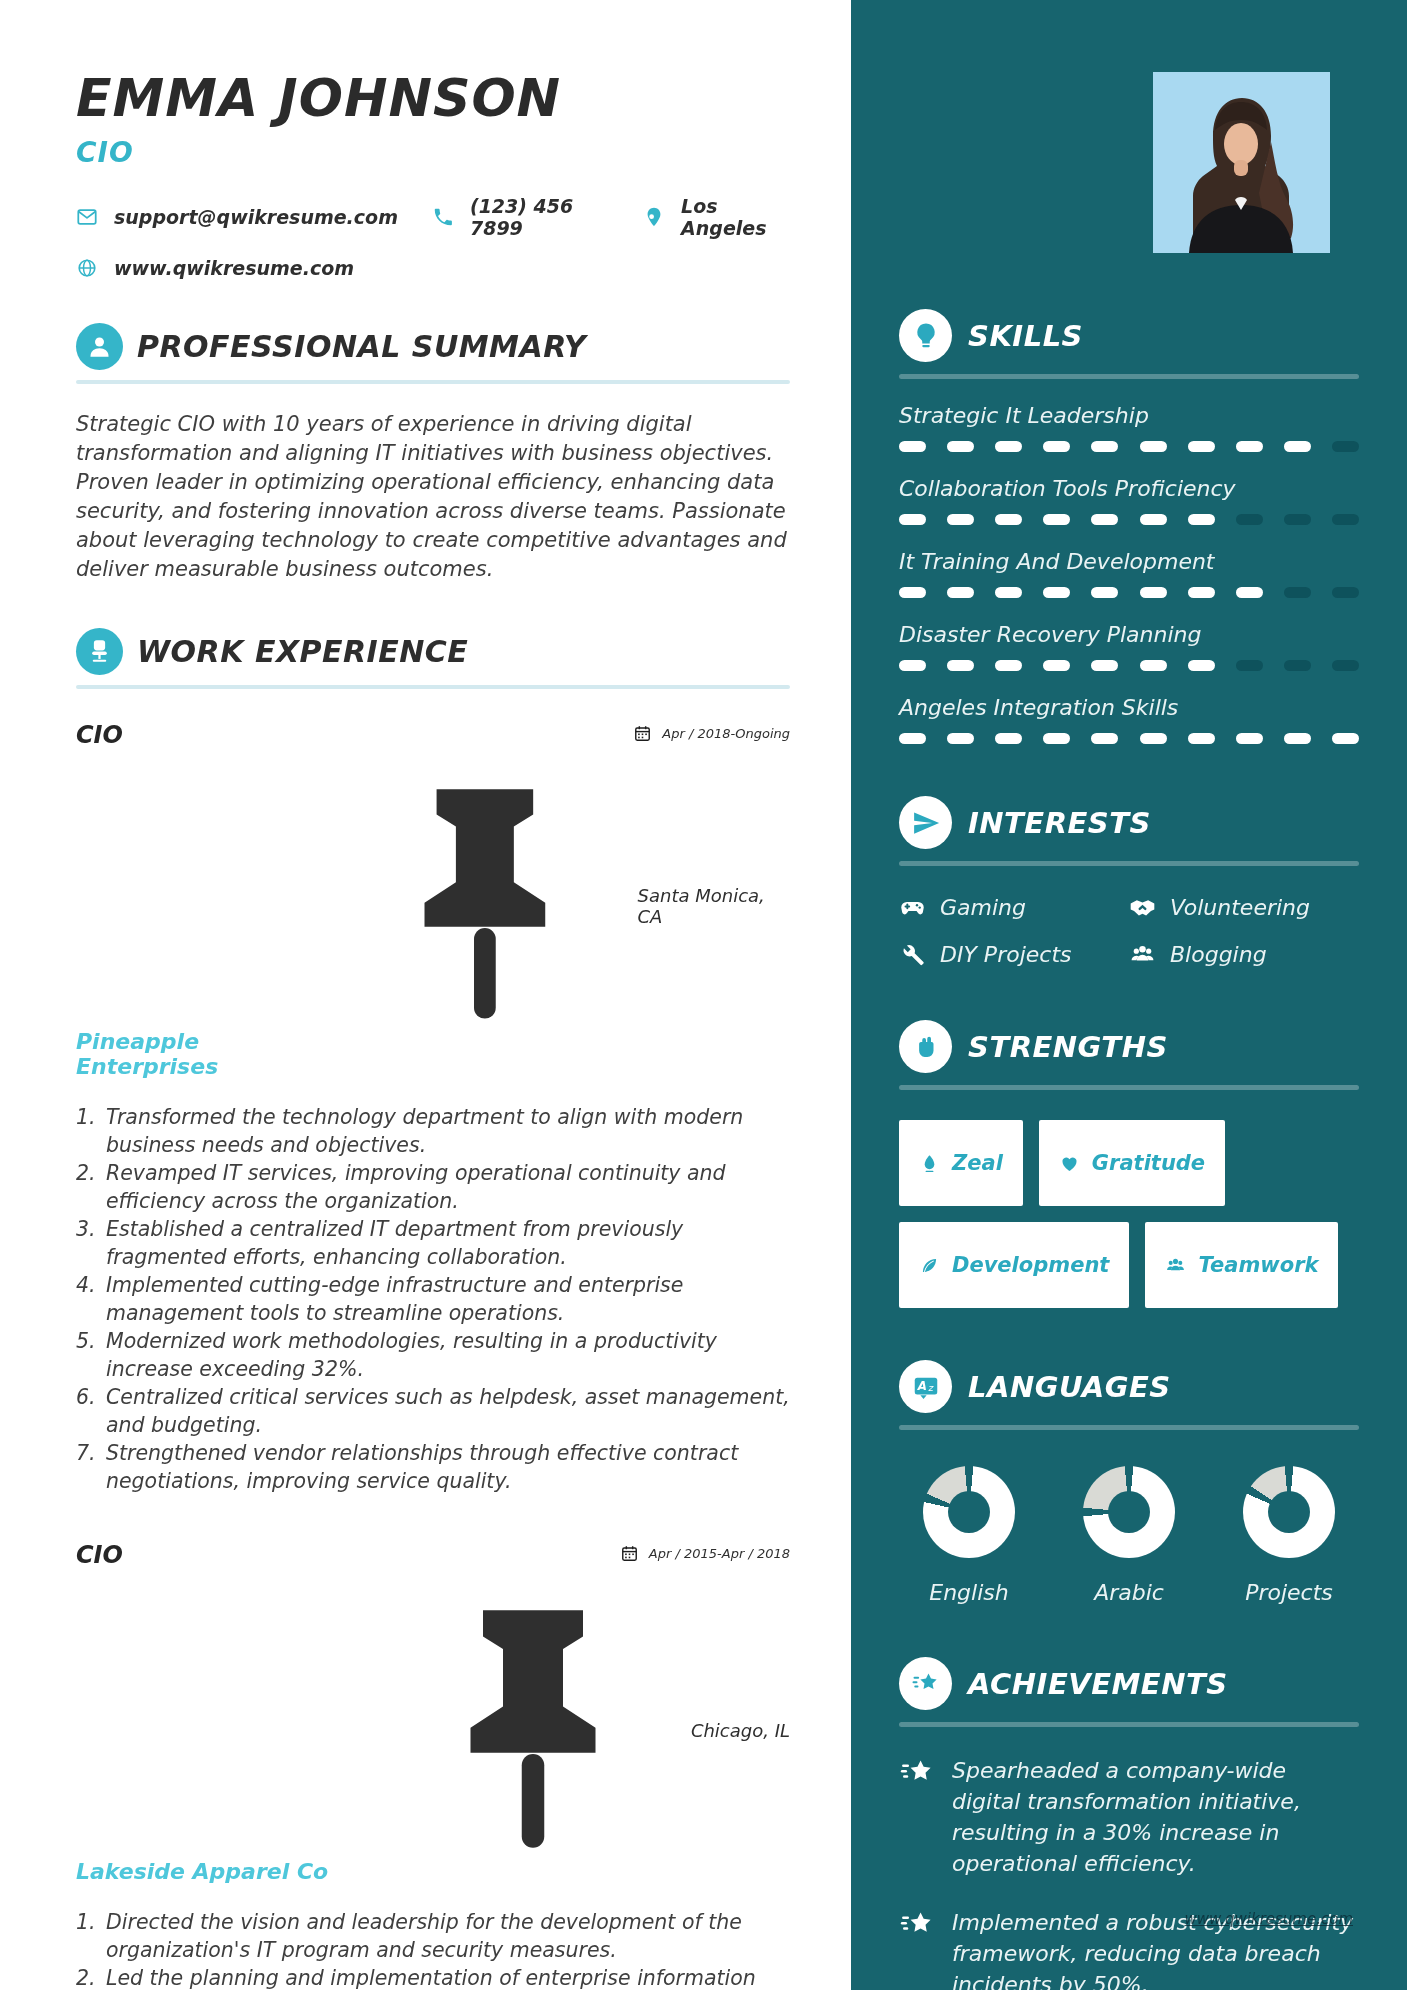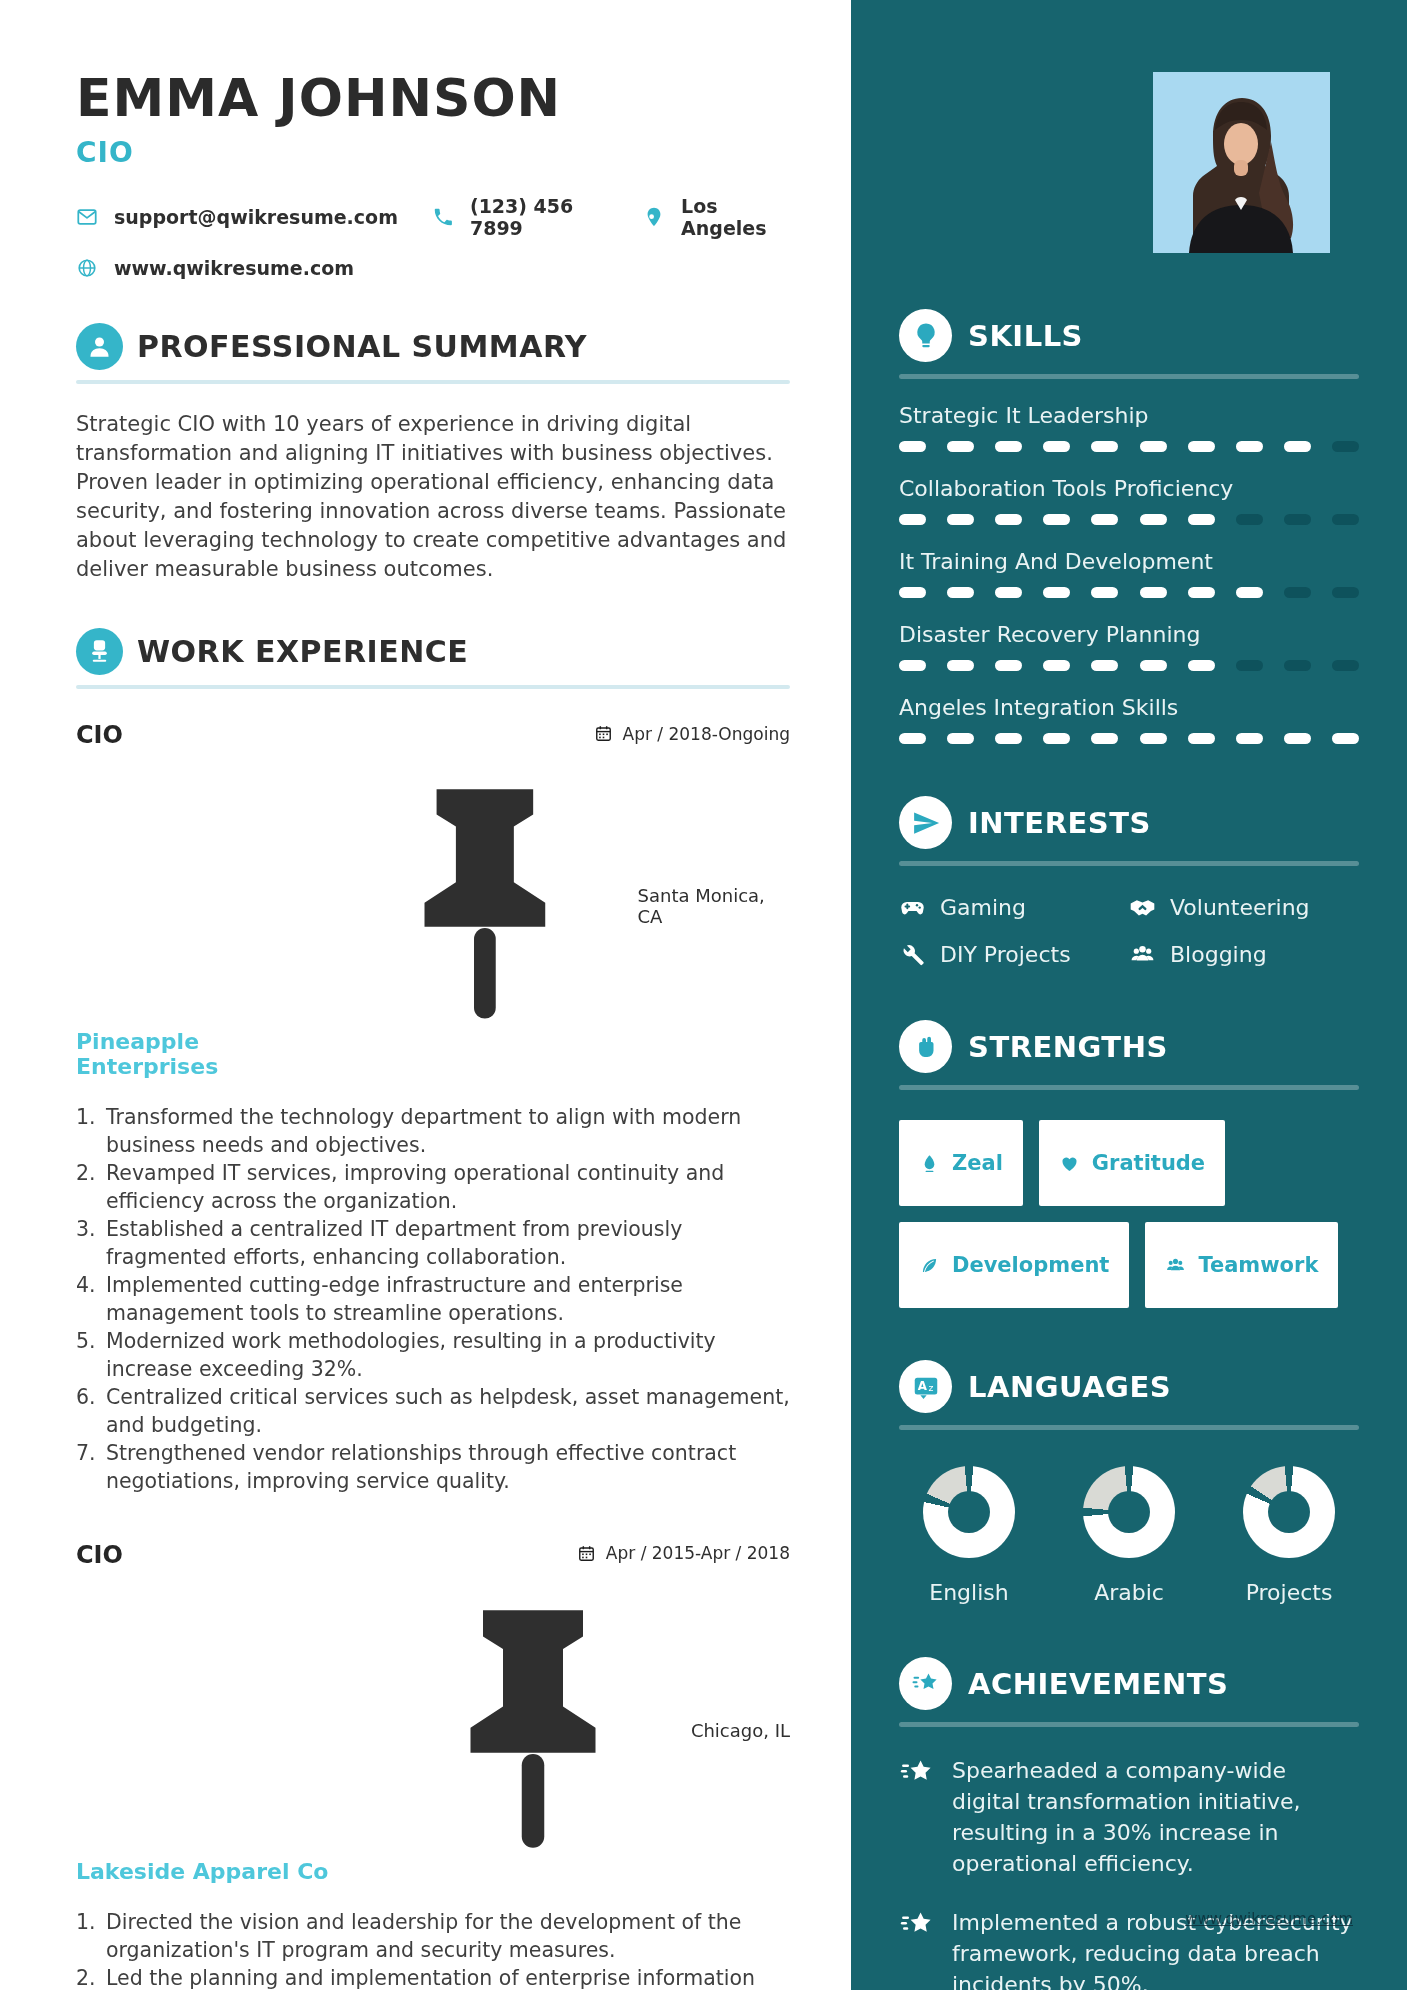--- a/index.html
+++ b/index.html
@@ -7,21 +7,21 @@
     --teal-link:#4ec7db;
     --teal-dark:#17646e;
     --dash-empty:#0e525c;
     --ink:#2e2e2e;
     --body:#3f3f3f;
     --side-text:#e9f3f4;
   }
   *{margin:0;padding:0;box-sizing:border-box;}
   html,body{background:#ffffff;}
   body{font-family:"DejaVu Sans","Liberation Sans",sans-serif;}
-  .page{position:relative;width:1407px;height:1990px;background:#fff;overflow:hidden;}
+  .page{position:relative;width:1407px;height:1990px;background:#fff;overflow:hidden;font-style:italic;}
 
   
   .main{position:absolute;left:0;top:0;width:851px;padding:68px 61px 0 76px;}
   .name{font-size:52px;font-weight:800;letter-spacing:1px;color:#2b2b2b;}
   .job-title-top{font-size:28px;font-weight:600;color:var(--teal);margin-top:8px;letter-spacing:1px;}
   .contact-rows{margin-top:26px;}
   .contact-row{display:flex;align-items:center;gap:34px;margin-bottom:18px;}
   .contact-item{display:flex;align-items:center;gap:16px;font-size:19px;font-weight:600;color:#2f2f2f;}
   .contact-item .cicon{width:22px;height:22px;color:var(--teal);flex:0 0 auto;display:inline-flex;}
   .cicon svg{width:100%;height:100%;}
@@ -31,21 +31,21 @@
   .sec-circle{width:47px;height:47px;border-radius:50%;background:var(--teal);display:flex;align-items:center;justify-content:center;flex:0 0 auto;}
   .sec-circle svg{width:27px;height:27px;color:#fff;}
   .sec-title{font-size:30px;font-weight:800;color:var(--ink);letter-spacing:.5px;}
   .sec-rule{height:4px;background:#d3e9ef;margin-top:10px;border-radius:2px;}
 
   .summary-text{margin-top:26px;font-size:21px;line-height:29px;color:var(--body);}
 
   .job{margin-top:32px;}
   .job-line{display:flex;justify-content:space-between;align-items:baseline;}
   .job-role{font-size:24px;font-weight:700;color:#262626;}
-  .job-meta{display:flex;align-items:center;gap:10px;font-size:17px;color:#2f2f2f;}
+  .job-meta{display:flex;align-items:center;gap:10px;font-size:13px;color:#2f2f2f;}
   .job-meta .micon{width:19px;height:19px;color:#1d1d1d;display:inline-flex;}
   .micon svg{width:100%;height:100%;}
   .job-line2{display:flex;justify-content:space-between;align-items:baseline;margin-top:10px;}
   .job-company{font-size:22px;font-weight:600;color:var(--teal-link);}
   .job-loc{display:flex;align-items:center;gap:8px;font-size:18px;color:#2f2f2f;}
   ol.bullets{margin-top:24px;list-style:none;counter-reset:b;}
   ol.bullets li{counter-increment:b;position:relative;padding-left:30px;font-size:20.5px;line-height:28px;color:var(--body);}
   ol.bullets li::before{content:counter(b) ".";position:absolute;left:0;top:0;color:var(--body);}
 
   

